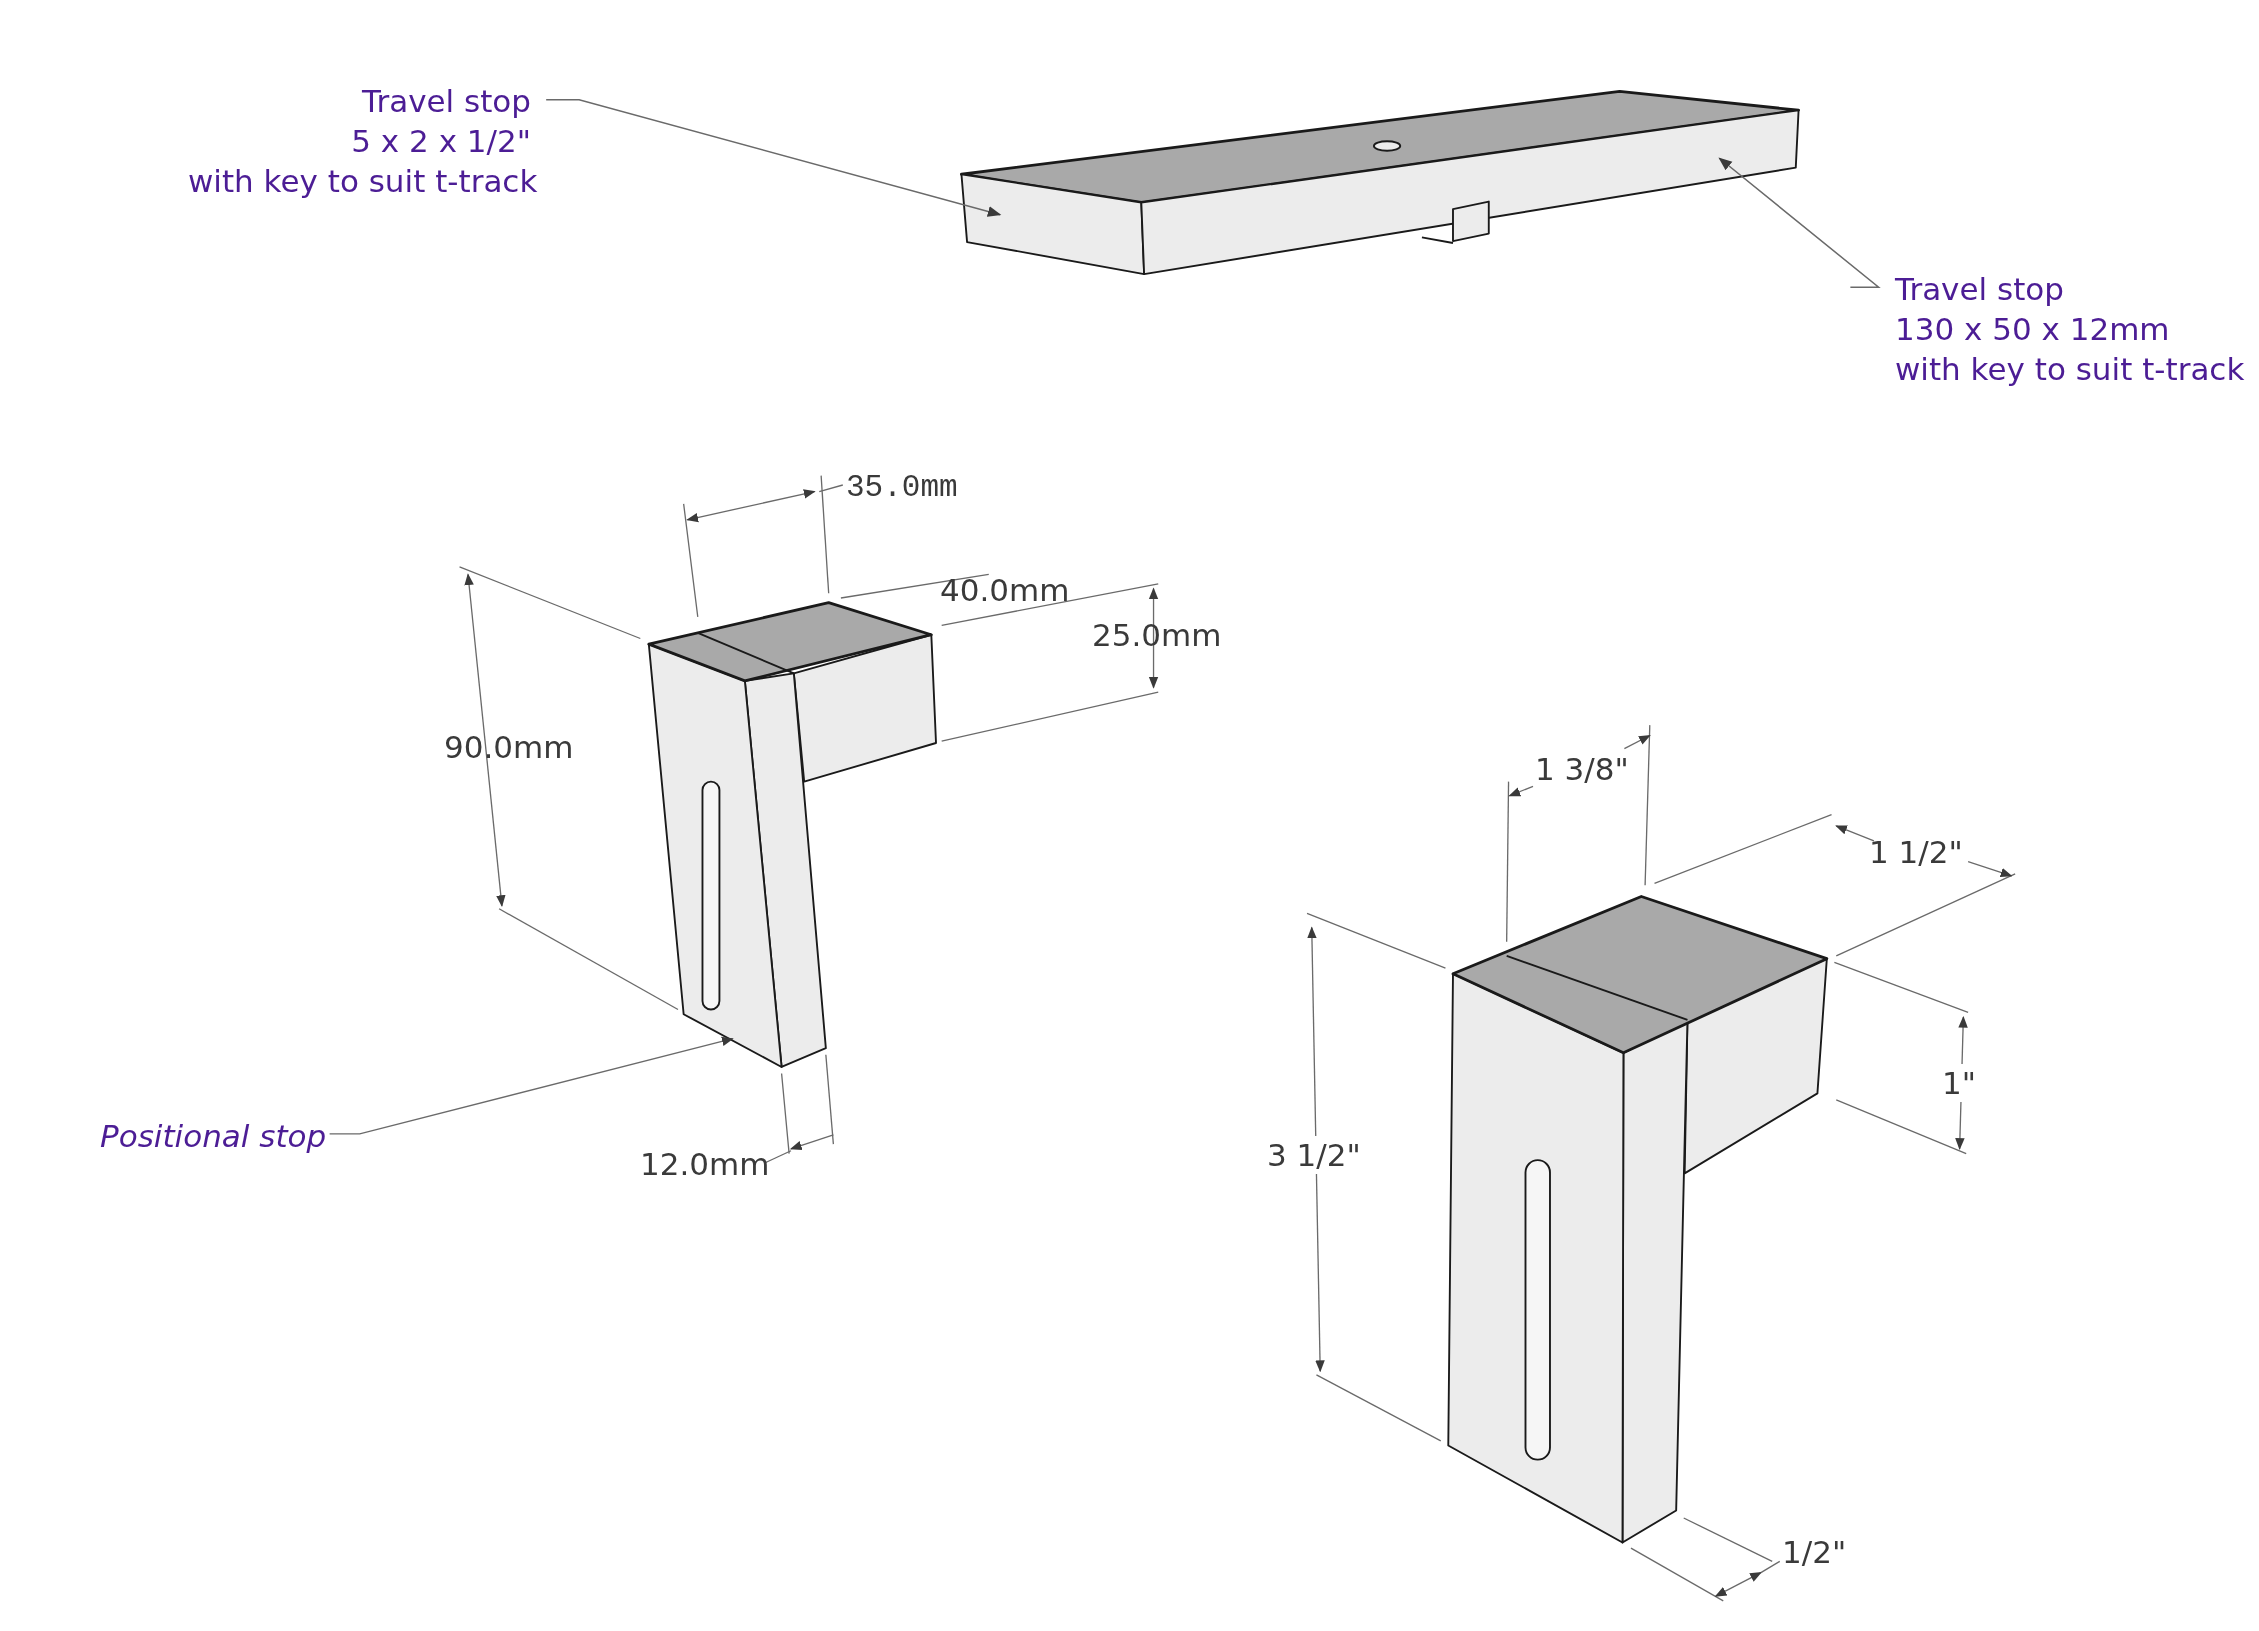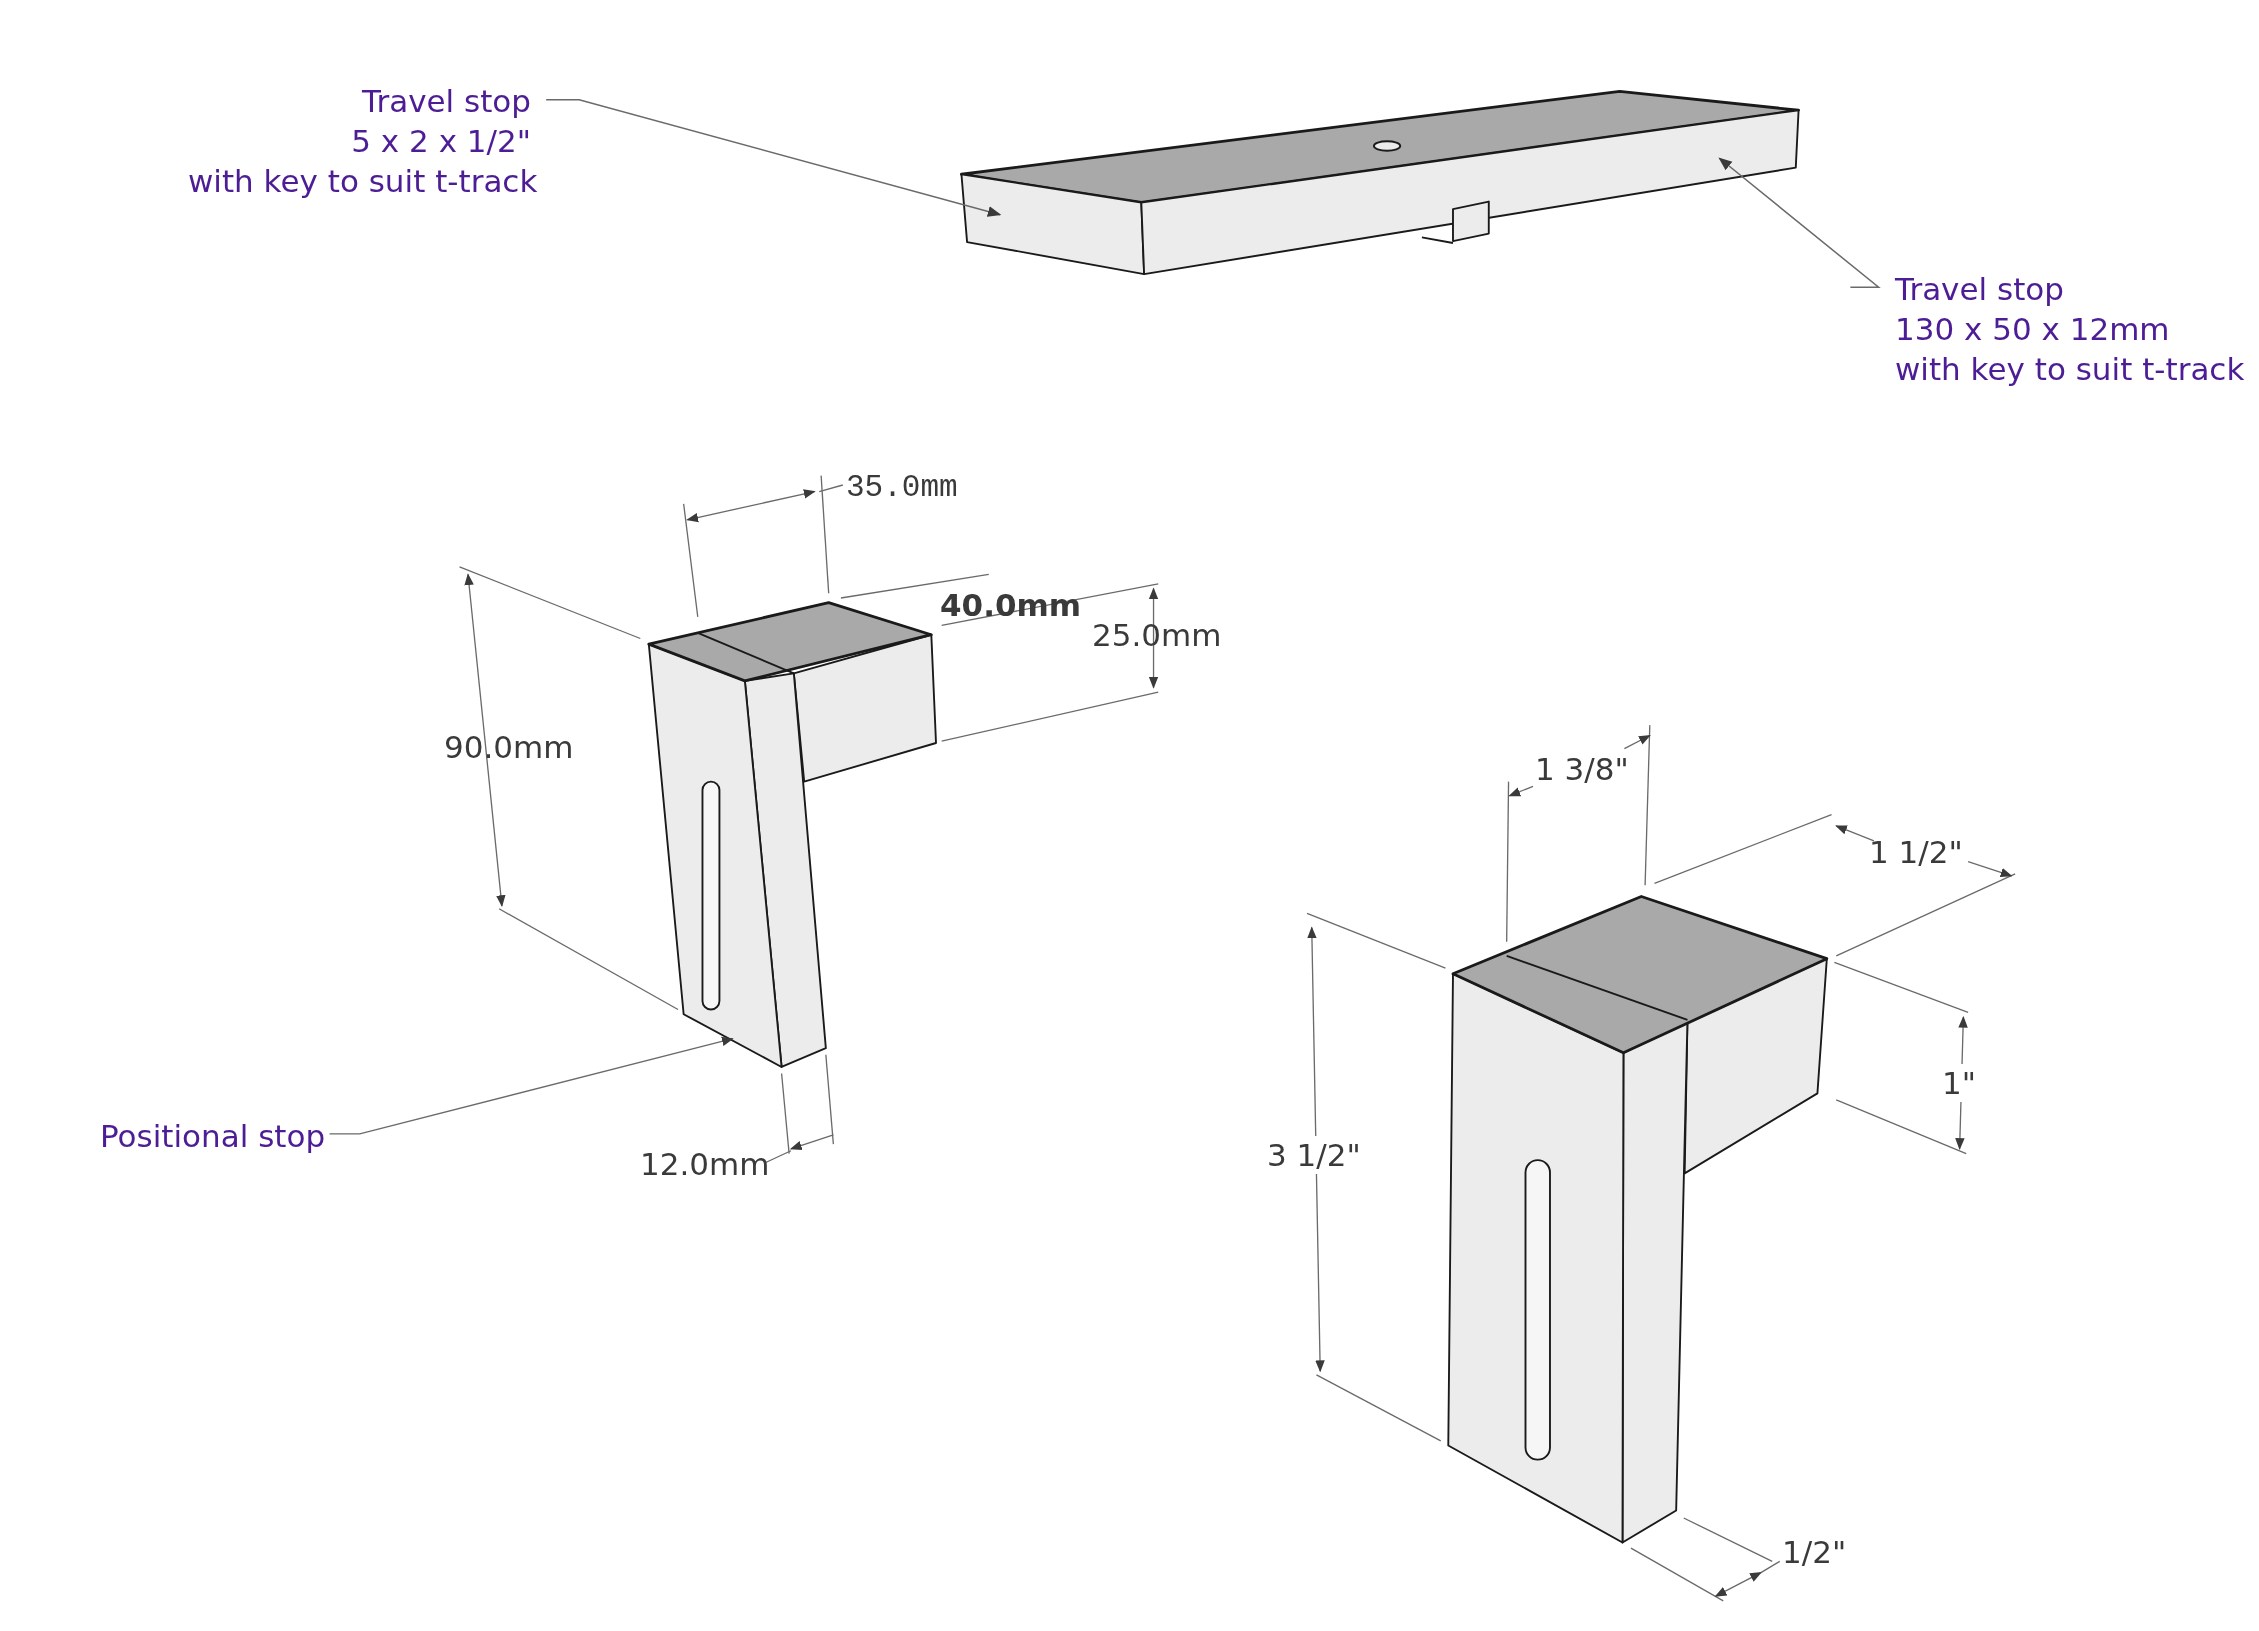--- a/index.html
+++ b/index.html
@@ -100,26 +100,26 @@
   <div>5 x 2 x 1/2"</div>
   <div>with key to suit t-track</div>
 </div>
 
 <div class="label" style="left:1895px; top:269px;">
   <div>Travel stop</div>
   <div>130 x 50 x 12mm</div>
   <div>with key to suit t-track</div>
 </div>
 
-<div class="label" style="left:100px; top:1116px;">
+<div class="label" style="left:100px; top:1116px;font-style:italic;">
   <div>Positional stop</div>
 </div>
 
 <div class="dim" style="left:846px; top:469px;font-family:Liberation Mono, monospace;">35.0mm</div>
-<div class="dim" style="left:940px; top:586px;font-weight:bold;">40.0mm</div>
+<div class="dim" style="left:940px; top:571px;">40.0mm</div>
 <div class="dim" style="left:1092px; top:616px;">25.0mm</div>
 <div class="dim" style="left:444px; top:728px;">90.0mm</div>
 <div class="dim" style="left:640px; top:1145px;">12.0mm</div>
 
 <div class="dim" style="left:1535px; top:750px;">1 3/8"</div>
 <div class="dim" style="left:1869px; top:833px;">1 1/2"</div>
 <div class="dim" style="left:1942px; top:1064px; background:#fff;">1"</div>
 <div class="dim" style="left:1267px; top:1136px; background:#fff;">3 1/2"</div>
 <div class="dim" style="left:1782px; top:1533px;">1/2"</div>
 

